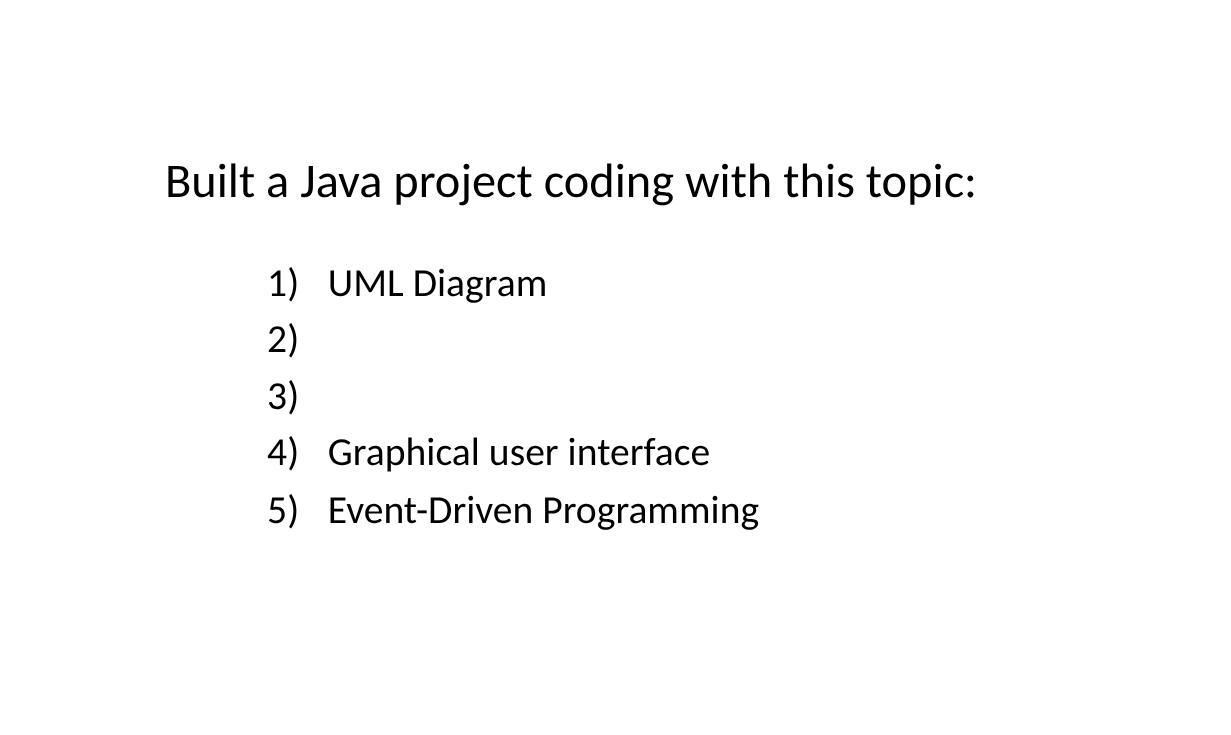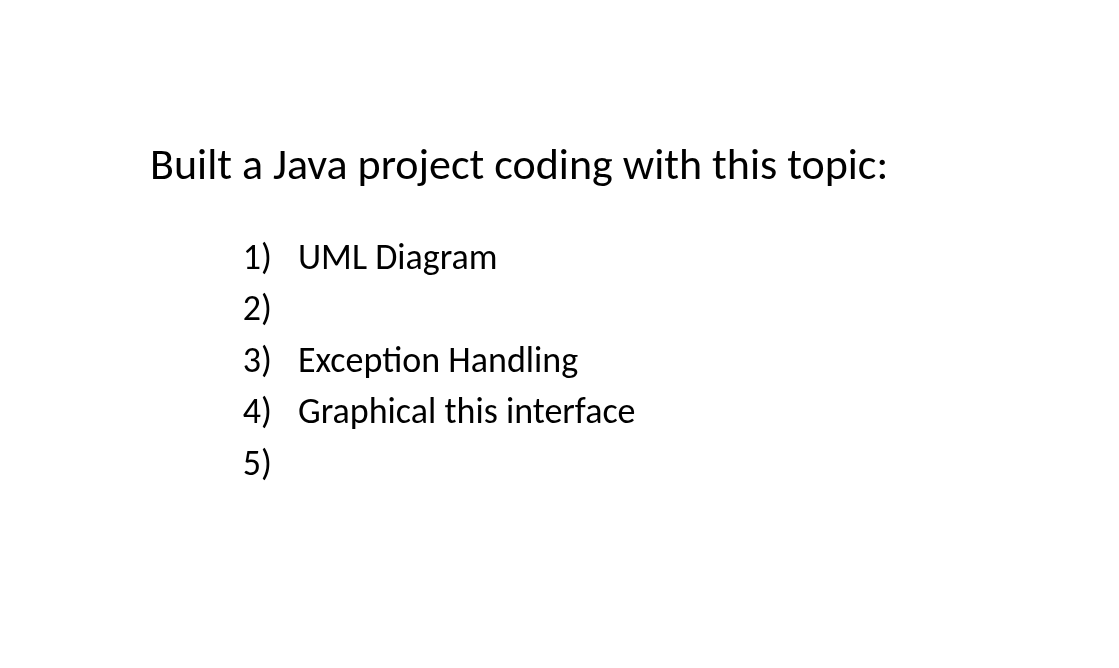--- a/index.html
+++ b/index.html
@@ -52,22 +52,22 @@
 <div class="list">
   <div class="list-item">
     <span class="list-number">1)</span>
     <span class="list-text">UML Diagram</span>
   </div>
   <div class="list-item">
     <span class="list-number">2)</span>
   </div>
   <div class="list-item">
     <span class="list-number">3)</span>
-    <span class="list-text">Exception Handling</span>
   </div>
   <div class="list-item">
     <span class="list-number">4)</span>
-    <span class="list-text">Graphical this interface</span>
+    <span class="list-text">Graphical user interface</span>
   </div>
   <div class="list-item">
     <span class="list-number">5)</span>
+    <span class="list-text">Event-Driven Programming</span>
   </div>
 </div>
 
 </body></html>

